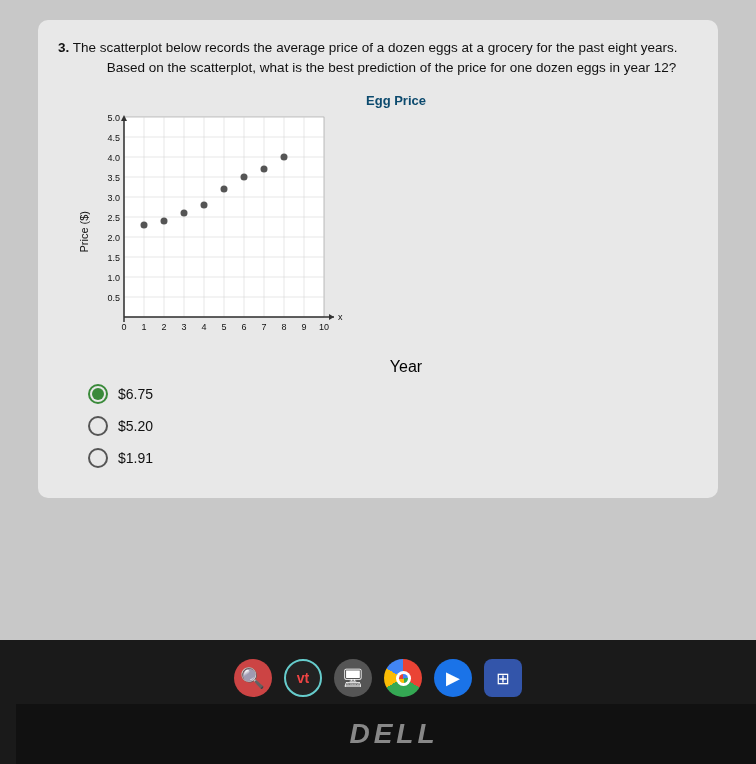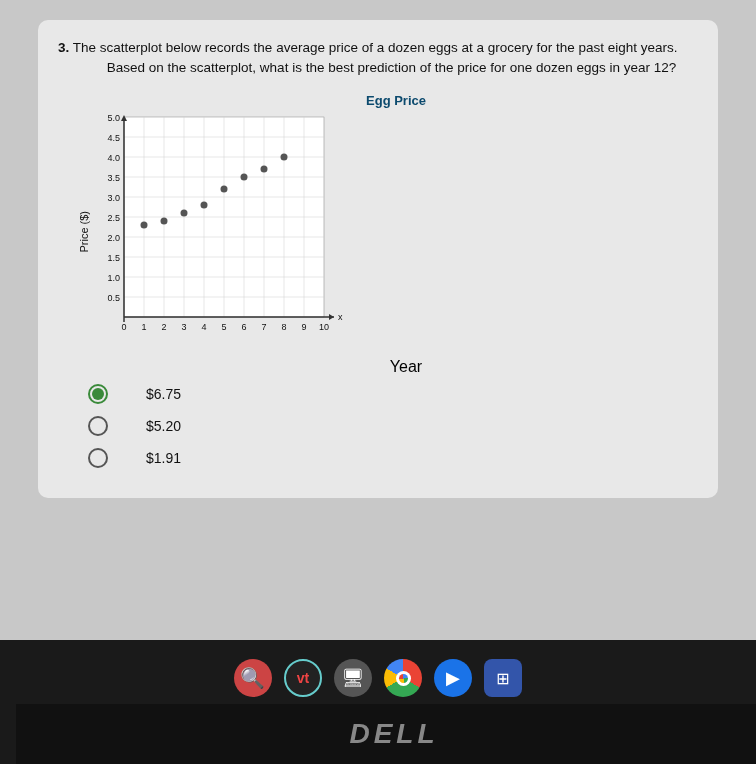--- a/index.html
+++ b/index.html
@@ -104,21 +104,20 @@
     .answer-choices {
       margin-top: 8px;
       margin-left: 30px;
     }
 
     .choice {
       display: flex;
       align-items: center;
       margin-bottom: 12px;
       cursor: pointer;
-      gap: 28px;
     }
 
     .radio-outer {
       width: 20px;
       height: 20px;
       border-radius: 50%;
       border: 2px solid #555;
       display: flex;
       align-items: center;
       justify-content: center;

